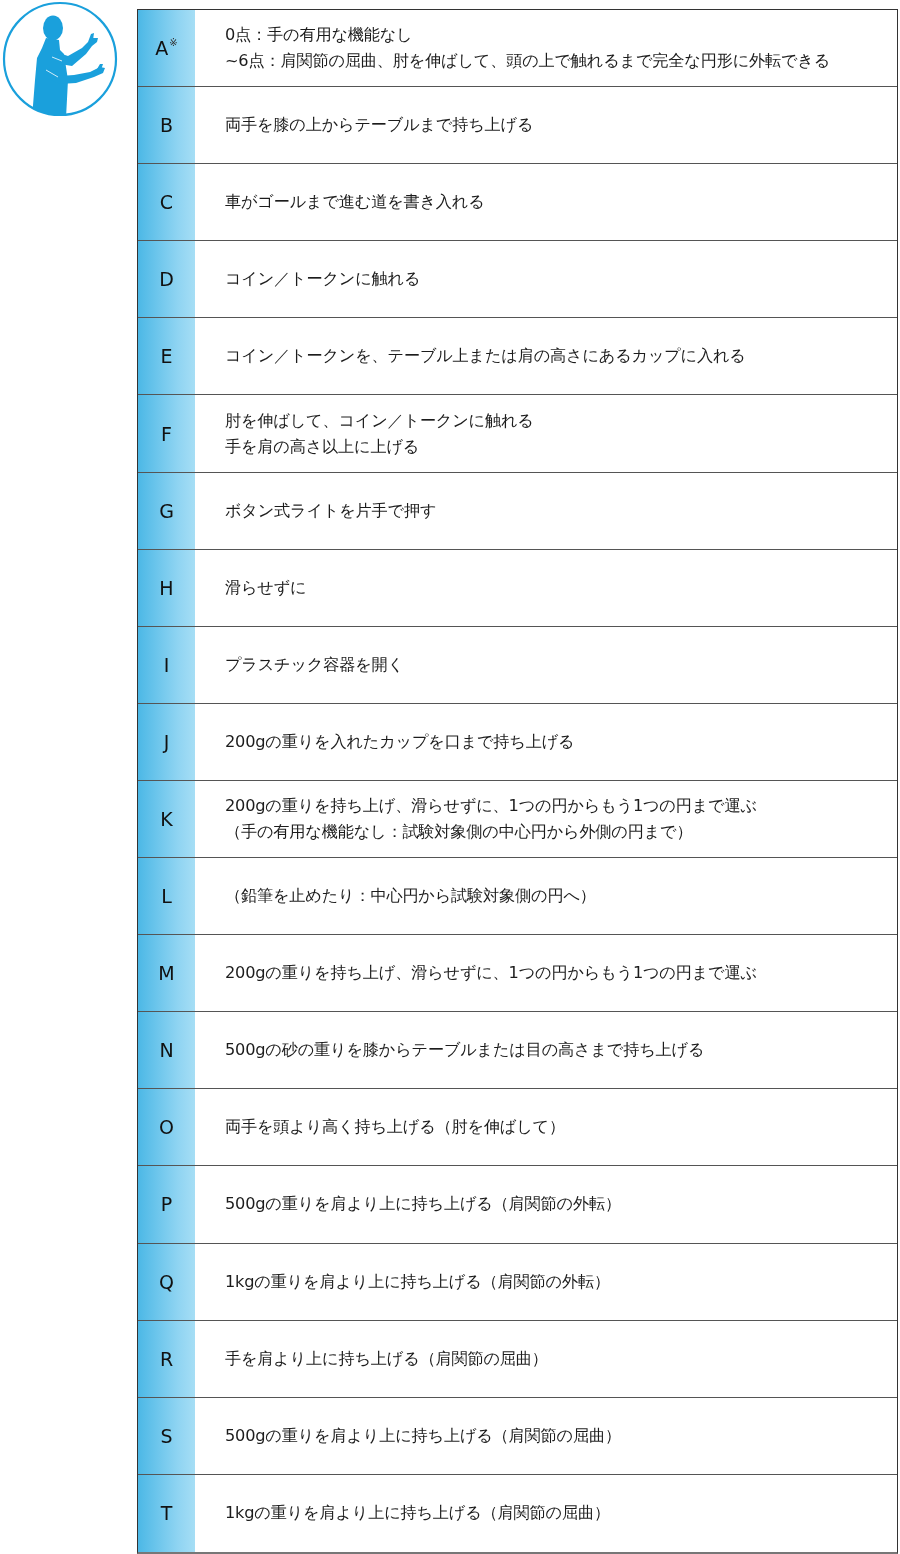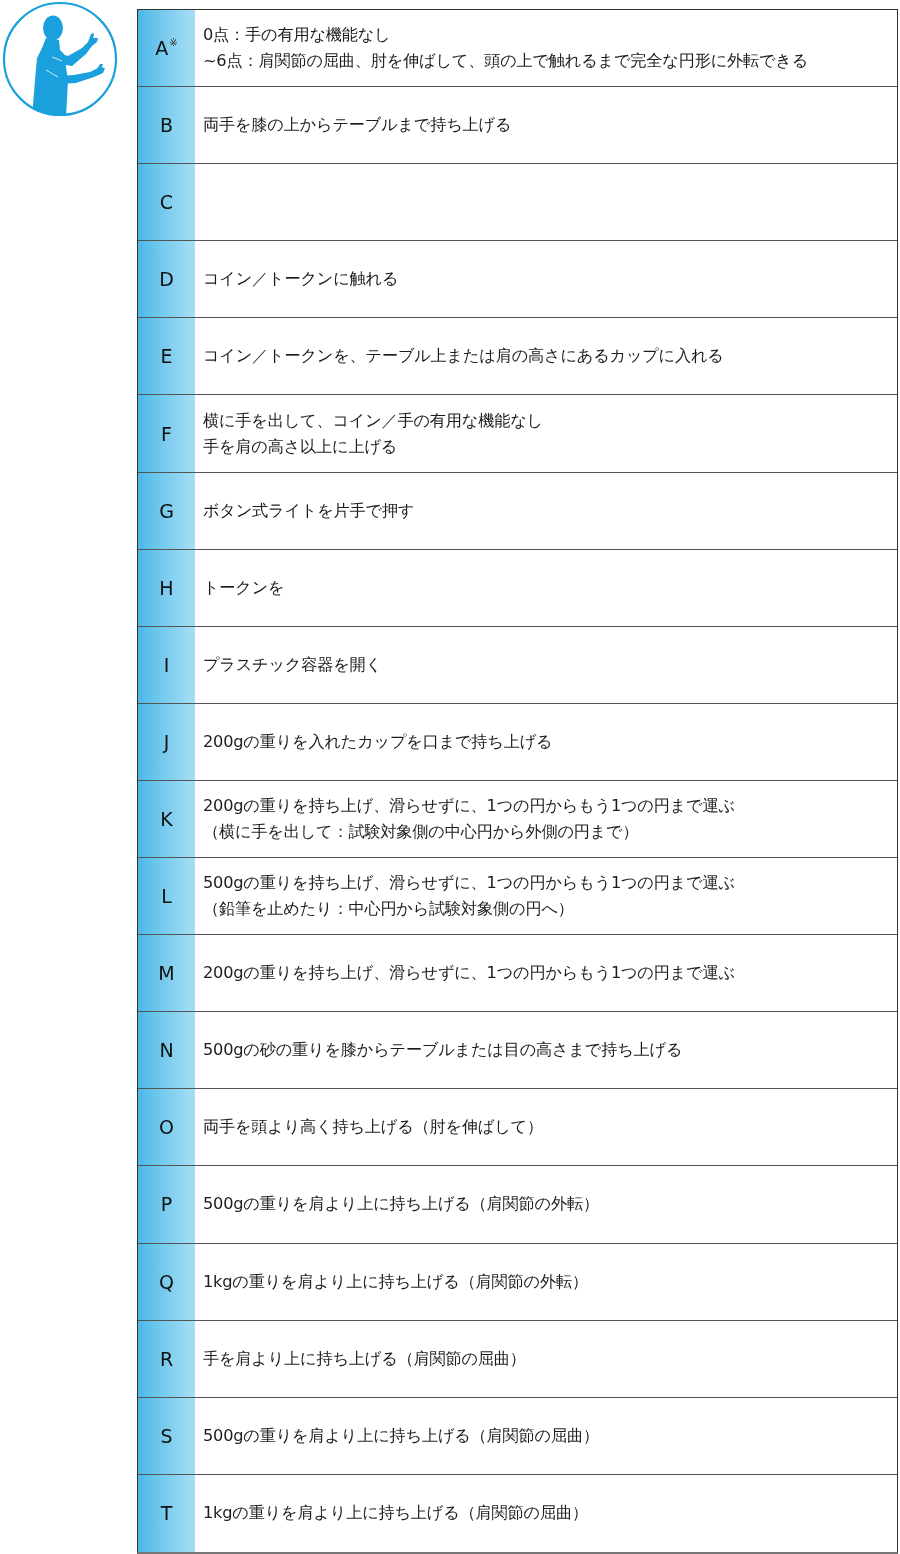--- a/index.html
+++ b/index.html
@@ -59,21 +59,21 @@
     margin-left: 1px;
     position: relative;
     top: -6px;
     color: #333;
   }
   .task-desc {
     flex: 1;
     display: flex;
     flex-direction: column;
     justify-content: center;
-    padding-left: 8px;
+    padding-left: 30px;
     font-size: 16.2px;
     line-height: 26px;
     white-space: nowrap;
     color: #1c1c1c;
     letter-spacing: -0.2px;
   }
   .task-desc span { display: block; }
 </style>
 </head>
 <body>
@@ -121,20 +121,21 @@
       </div>
     <div class="task-desc">
       <span>両手を膝の上からテーブルまで持ち上げる</span>
     </div>
   </div>
   <div class="task-row">
     <div class="task-label">
         <span>C</span>
       </div>
     <div class="task-desc">
+      <span>車がゴールまで進む道を書き入れる</span>
     </div>
   </div>
   <div class="task-row">
     <div class="task-label">
         <span>D</span>
       </div>
     <div class="task-desc">
       <span>コイン／トークンに触れる</span>
     </div>
   </div>
@@ -144,38 +145,38 @@
       </div>
     <div class="task-desc">
       <span>コイン／トークンを、テーブル上または肩の高さにあるカップに入れる</span>
     </div>
   </div>
   <div class="task-row">
     <div class="task-label">
         <span>F</span>
       </div>
     <div class="task-desc">
-      <span>横に手を出して、コイン／手の有用な機能なし</span>
+      <span>肘を伸ばして、コイン／トークンに触れる</span>
       <span>手を肩の高さ以上に上げる</span>
     </div>
   </div>
   <div class="task-row">
     <div class="task-label">
         <span>G</span>
       </div>
     <div class="task-desc">
       <span>ボタン式ライトを片手で押す</span>
     </div>
   </div>
   <div class="task-row">
     <div class="task-label">
         <span>H</span>
       </div>
     <div class="task-desc">
-      <span>トークンを</span>
+      <span>滑らせずに</span>
     </div>
   </div>
   <div class="task-row">
     <div class="task-label">
         <span>I</span>
       </div>
     <div class="task-desc">
       <span>プラスチック容器を開く</span>
     </div>
   </div>
@@ -186,29 +187,28 @@
     <div class="task-desc">
       <span>200gの重りを入れたカップを口まで持ち上げる</span>
     </div>
   </div>
   <div class="task-row">
     <div class="task-label">
         <span>K</span>
       </div>
     <div class="task-desc">
       <span>200gの重りを持ち上げ、滑らせずに、1つの円からもう1つの円まで運ぶ</span>
-      <span>（横に手を出して：試験対象側の中心円から外側の円まで）</span>
+      <span>（手の有用な機能なし：試験対象側の中心円から外側の円まで）</span>
     </div>
   </div>
   <div class="task-row">
     <div class="task-label">
         <span>L</span>
       </div>
     <div class="task-desc">
-      <span>500gの重りを持ち上げ、滑らせずに、1つの円からもう1つの円まで運ぶ</span>
       <span>（鉛筆を止めたり：中心円から試験対象側の円へ）</span>
     </div>
   </div>
   <div class="task-row">
     <div class="task-label">
         <span>M</span>
       </div>
     <div class="task-desc">
       <span>200gの重りを持ち上げ、滑らせずに、1つの円からもう1つの円まで運ぶ</span>
     </div>

